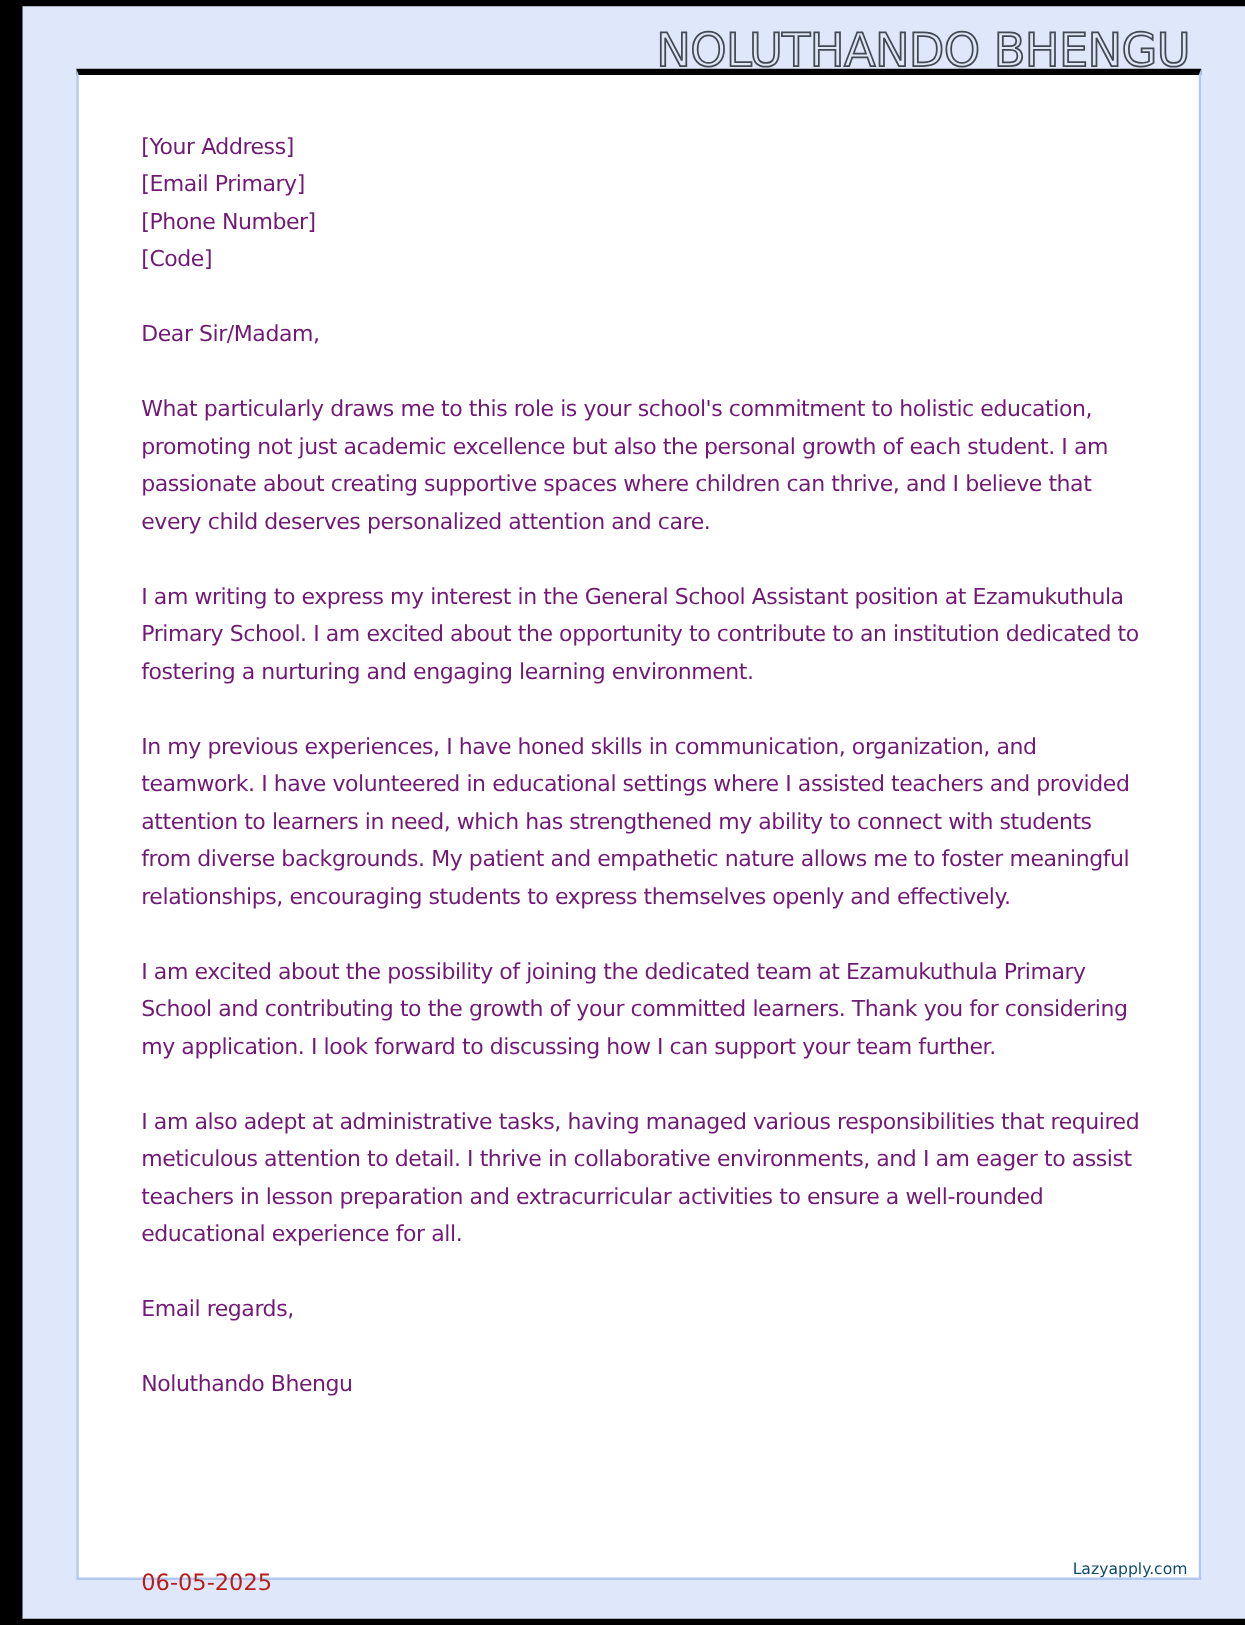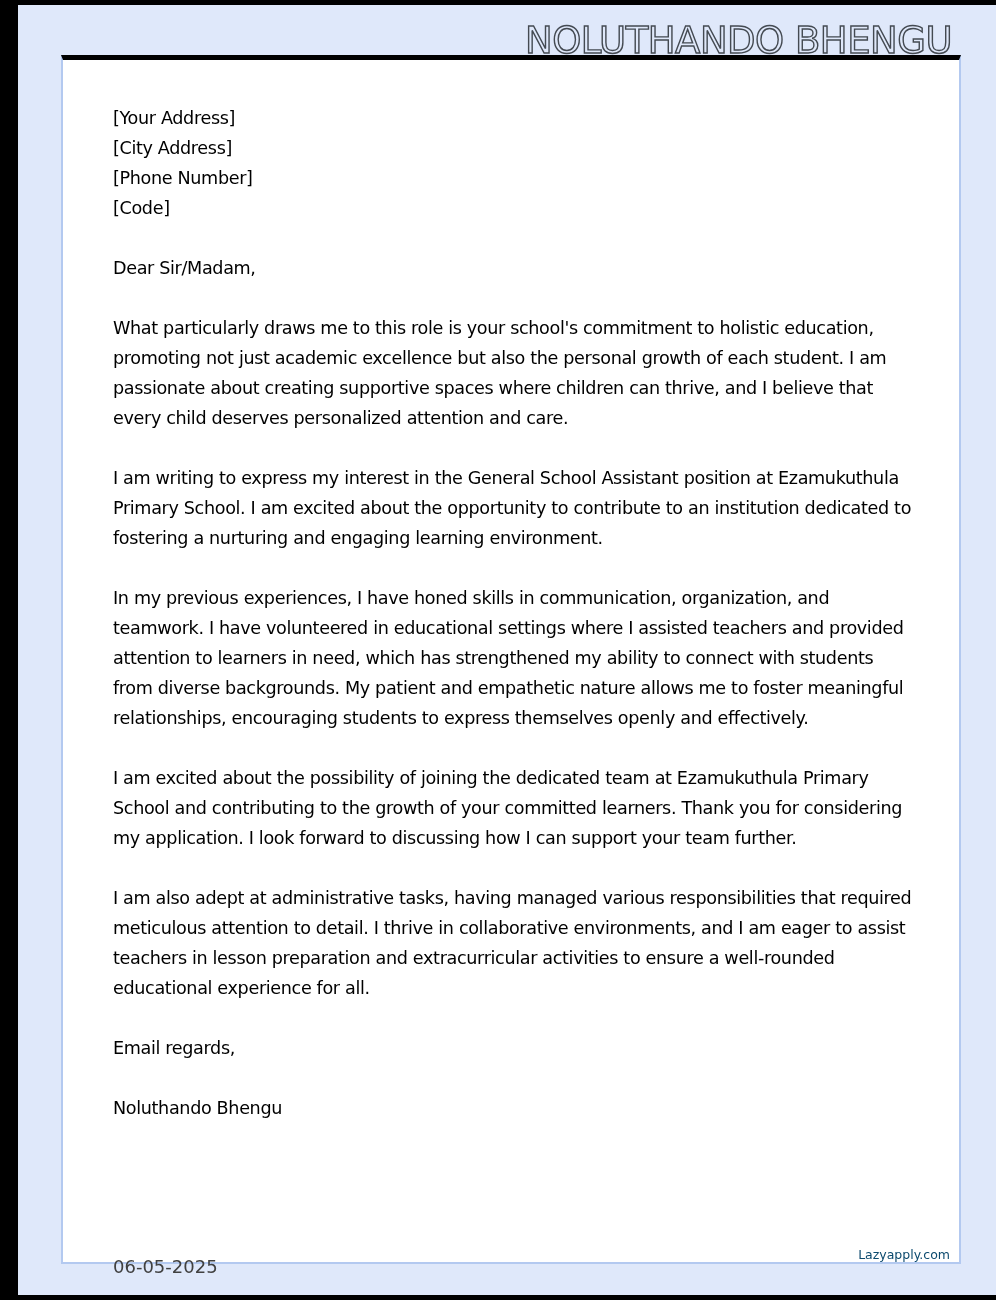--- a/index.html
+++ b/index.html
@@ -47,37 +47,37 @@
       border-bottom: 2px solid #b3c9f0;
     }
     .letter {
       position: absolute;
       left: 50px;
       top: 43px;
       width: 800px;
       font-family: "DejaVu Sans", sans-serif;
       font-size: 17.6px;
       line-height: 30px;
-      color: #000000;
+      color: #701a75;
       letter-spacing: -0.35px;
       word-spacing: 0px;
     }
     .letter p {
       margin: 0 0 30px 0;
     }
     .letter .address-line {
       display: block;
     }
     .footer-date {
       position: absolute;
       left: 95px;
       top: 1250px;
       font-family: "DejaVu Sans", sans-serif;
       font-size: 18px;
-      color: #404040;
+      color: #b91c1c;
       line-height: 24px;
     }
     .footer-site {
       position: absolute;
       right: 54px;
       top: 1242px;
       font-family: "DejaVu Sans", sans-serif;
       font-size: 12.5px;
       color: #0c4a6e;
       line-height: 16px;
@@ -86,21 +86,21 @@
 </head>
 <body>
 
 <div class="outer">
   <div class="header-name">NOLUTHANDO BHENGU</div>
 
   <div class="panel">
     <div class="letter">
       <p>
         <span class="address-line">[Your Address]</span>
-        <span class="address-line">[City Address]</span>
+        <span class="address-line">[Email Primary]</span>
         <span class="address-line">[Phone Number]</span>
         <span class="address-line">[Code]</span>
       </p>
       <p>Dear Sir/Madam,</p>
       <p>What particularly draws me to this role is your school's commitment to holistic education, promoting not just academic excellence but also the personal growth of each student. I am passionate about creating supportive spaces where children can thrive, and I believe that every child deserves personalized attention and care.</p>
       <p>I am writing to express my interest in the General School Assistant position at Ezamukuthula Primary School. I am excited about the opportunity to contribute to an institution dedicated to fostering a nurturing and engaging learning environment.</p>
       <p>In my previous experiences, I have honed skills in communication, organization, and teamwork. I have volunteered in educational settings where I assisted teachers and provided attention to learners in need, which has strengthened my ability to connect with students from diverse backgrounds. My patient and empathetic nature allows me to foster meaningful relationships, encouraging students to express themselves openly and effectively.</p>
       <p>I am excited about the possibility of joining the dedicated team at Ezamukuthula Primary School and contributing to the growth of your committed learners. Thank you for considering my application. I look forward to discussing how I can support your team further.</p>
       <p>I am also adept at administrative tasks, having managed various responsibilities that required meticulous attention to detail. I thrive in collaborative environments, and I am eager to assist teachers in lesson preparation and extracurricular activities to ensure a well-rounded educational experience for all.</p>
       <p>Email regards,</p>

